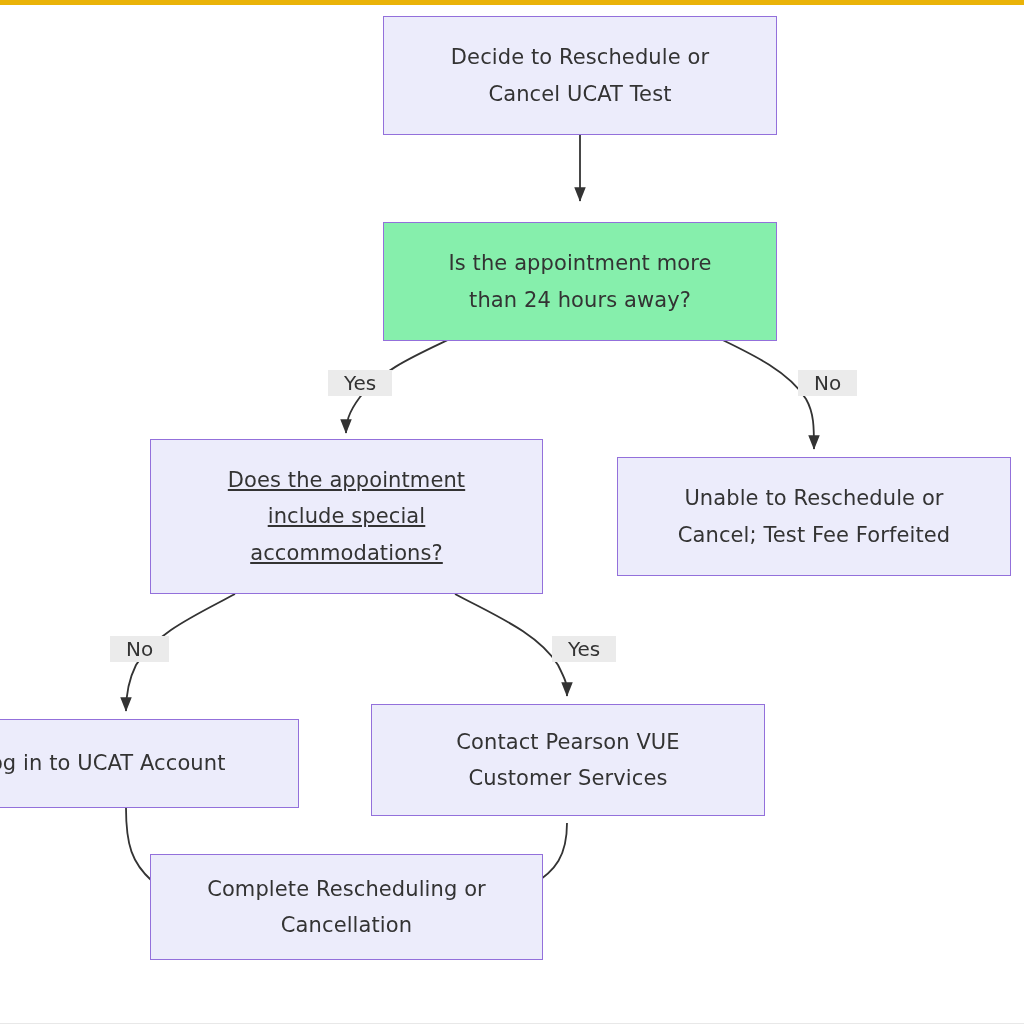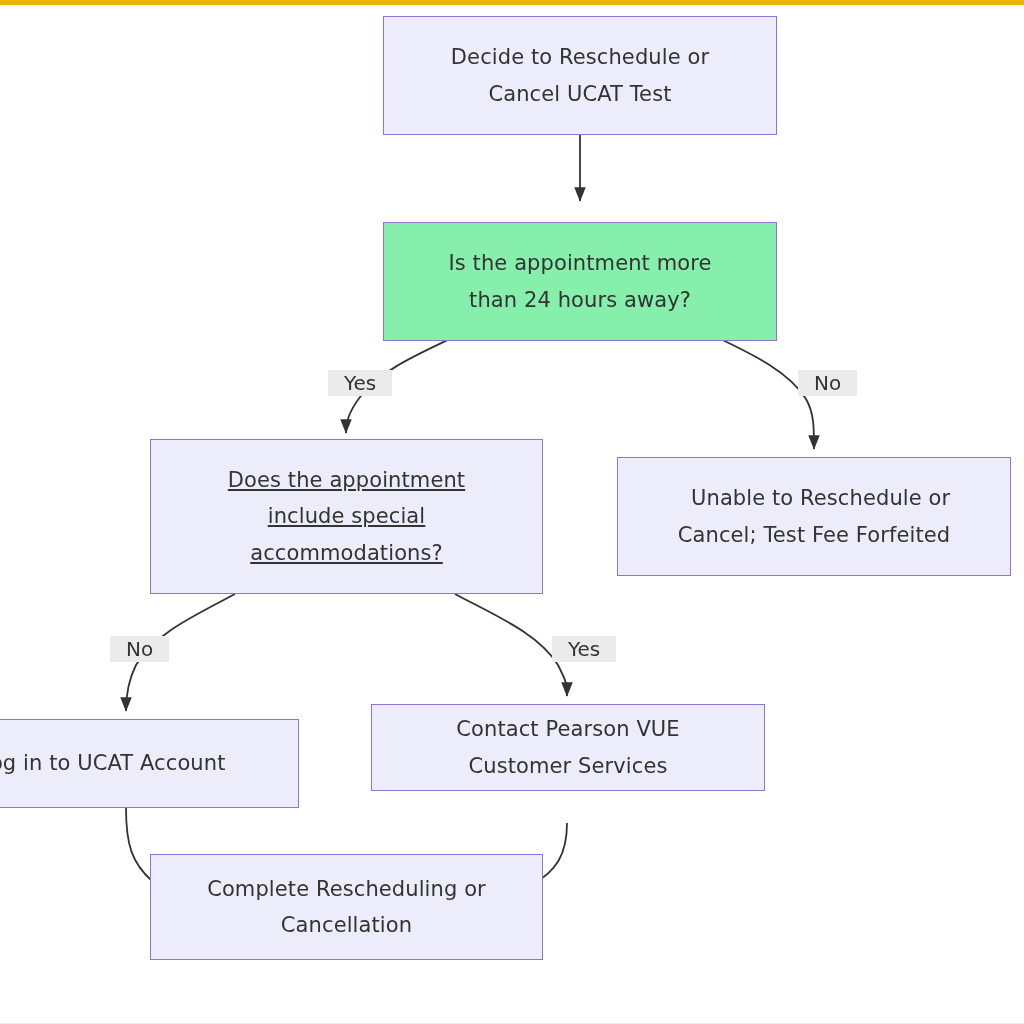--- a/index.html
+++ b/index.html
@@ -76,24 +76,24 @@
   </svg>
 
   <div id="nodes-layer">
       <div class="node" style="left: 383px; top: 11px; width: 394px; height: 119px; background: rgb(236, 236, 251); border-color: rgb(147, 112, 219); color: rgb(51, 51, 51);">Decide to Reschedule or
 Cancel UCAT Test</div>
       <div class="node" style="left: 383px; top: 205px; width: 394px; height: 119px; background: #86efac; border-color: rgb(147, 112, 219); color: rgb(51, 51, 51); margin-top: 12px;">Is the appointment more
 than 24 hours away?</div>
       <div class="node" style="left: 150px; top: 434px; width: 393px; height: 155px; background: rgb(236, 236, 251); border-color: rgb(147, 112, 219); color: rgb(51, 51, 51); text-decoration: underline;">Does the appointment
 include special
 accommodations?</div>
-      <div class="node" style="left: 617px; top: 452px; width: 394px; height: 119px; background: rgb(236, 236, 251); border-color: rgb(147, 112, 219); color: rgb(51, 51, 51); text-align: right;">Unable to Reschedule or
+      <div class="node" style="left: 617px; top: 452px; width: 394px; height: 119px; background: rgb(236, 236, 251); border-color: rgb(147, 112, 219); color: rgb(51, 51, 51);">Unable to Reschedule or
 Cancel; Test Fee Forfeited</div>
       <div class="node" style="left: -95px; top: 714px; width: 394px; height: 89px; background: rgb(236, 236, 251); border-color: rgb(147, 112, 219); color: rgb(51, 51, 51);">Log in to UCAT Account</div>
-      <div class="node" style="left: 371px; top: 699px; width: 394px; height: 87px; background: rgb(236, 236, 251); border-color: rgb(147, 112, 219); color: rgb(51, 51, 51);">Contact Pearson VUE
+      <div class="node" style="left: 371px; top: 699px; width: 394px; height: 112px; background: rgb(236, 236, 251); border-color: rgb(147, 112, 219); color: rgb(51, 51, 51);">Contact Pearson VUE
 Customer Services</div>
       <div class="node" style="left: 150px; top: 849px; width: 393px; height: 106px; background: rgb(236, 236, 251); border-color: rgb(147, 112, 219); color: rgb(51, 51, 51);">Complete Rescheduling or
 Cancellation</div>
     </div>
   <div id="labels-layer">
       <div class="edge-label" style="left: 328px; top: 365px; background: rgb(235, 235, 235);">Yes</div>
       <div class="edge-label" style="left: 798px; top: 365px; background: rgb(235, 235, 235);">No</div>
       <div class="edge-label" style="left: 110px; top: 631px; background: rgb(235, 235, 235);">No</div>
       <div class="edge-label" style="left: 552px; top: 631px; background: rgb(235, 235, 235);">Yes</div>
     </div>

